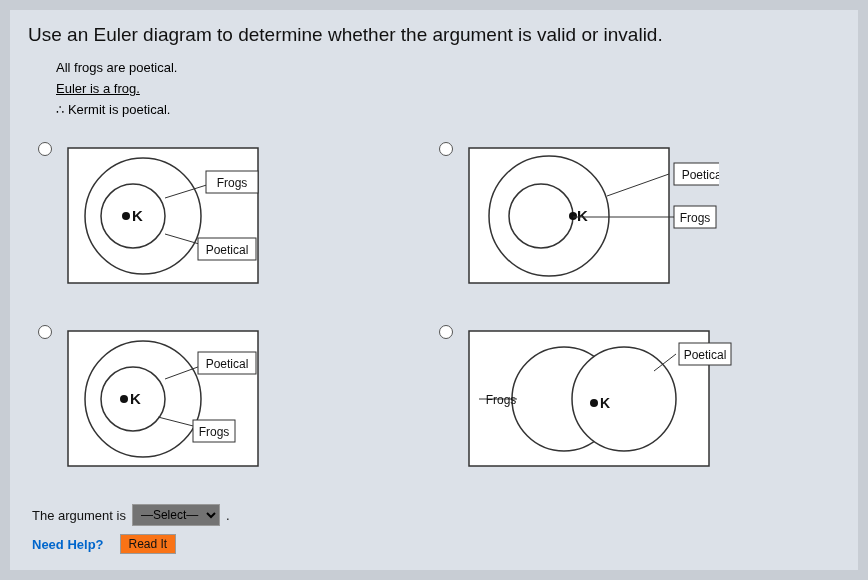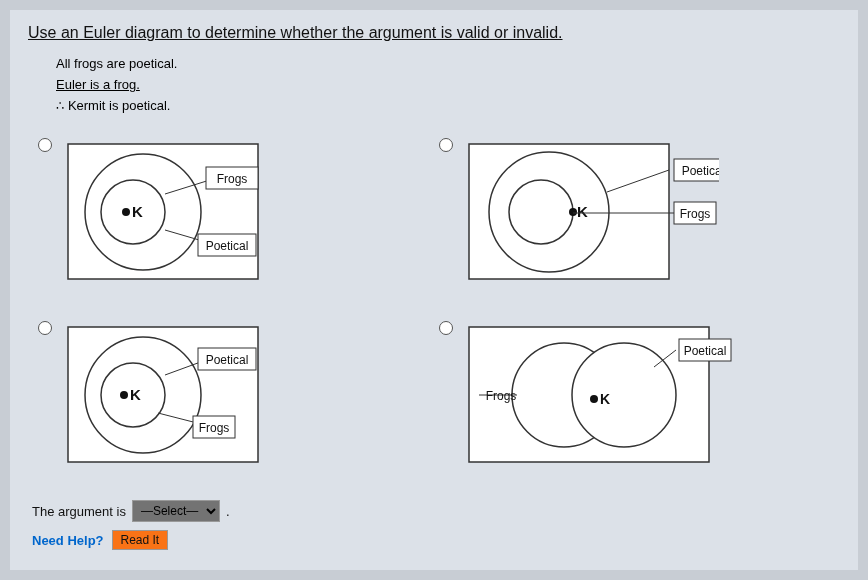--- a/index.html
+++ b/index.html
@@ -10,24 +10,23 @@
       width: 868px;
       min-height: 580px;
       padding: 10px;
     }
     .main-container {
       background: #dce1e8;
       padding: 14px 18px 16px 18px;
       min-height: 560px;
     }
     .instruction {
-      font-size: 16px;
+      font-size: 19px;
       margin-bottom: 12px;
       color: #111;
-      text-decoration: underline;
     }
     .premise-block {
       margin-left: 28px;
       margin-bottom: 18px;
       line-height: 1.6;
     }
     .premise-line {
       display: block;
     }
     .underline {
@@ -88,21 +87,21 @@
     .select-dropdown {
       padding: 2px 4px;
       font-size: 12px;
       border: 1px solid #999;
       background: #737373;
       cursor: pointer;
     }
     .help-line {
       display: flex;
       align-items: center;
-      gap: 8px;
+      gap: 16px;
     }
     .need-help {
       color: #0066cc;
       font-size: 13px;
       font-weight: bold;
     }
     .read-it-btn {
       background: #f97316;
       border: 1px solid #999;
       padding: 2px 8px;

